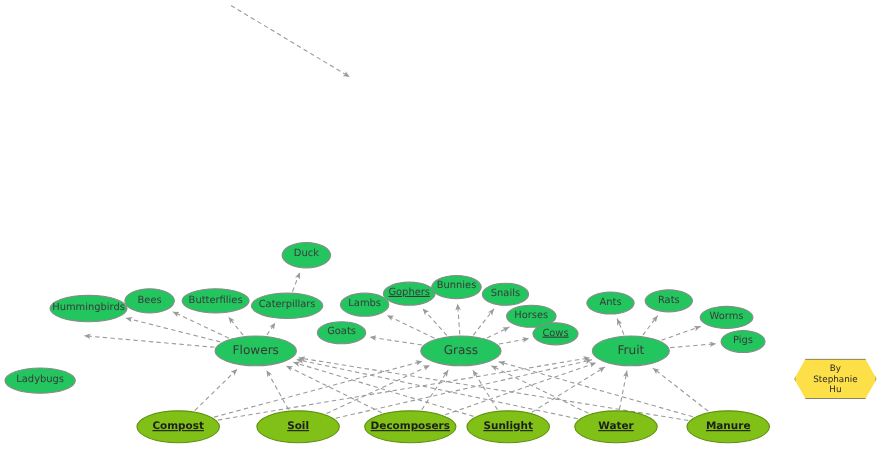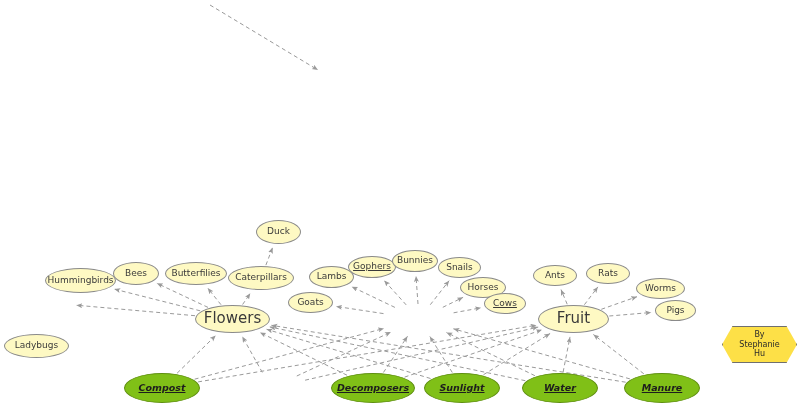--- a/index.html
+++ b/index.html
@@ -31,39 +31,38 @@
     display: flex;
     align-items: center;
     justify-content: center;
     text-align: center;
     box-sizing: border-box;
     line-height: 1.05;
     white-space: nowrap;
   }
   .node-organism {
     border-radius: 50%;
-    background: #fef9c3;
+    background: #22c55e;
     border: 1px solid #8a8a8a;
     color: #3a3a3a;
     font-size: 9px;
   }
   .node-producer {
-    font-size: 15px;
+    font-size: 11px;
   }
   .node-resource {
     border-radius: 50%;
     background: #80c017;
     border: 1px solid #5f8f10;
     color: #1d1d1d;
     font-size: 9.5px;
     font-weight: bold;
   }
   .node-resource span {
     text-decoration: underline;
-    font-style: italic;
   }
   .badge {
     position: absolute;
     background: #fde047;
     border: 1px solid #6f6f6f;
     color: #2a2a2a;
     font-size: 8px;
     line-height: 1.18;
     text-align: center;
     display: flex;
@@ -116,20 +115,23 @@
       <line x1="534.9" y1="375.7" x2="446.4" y2="332.4" stroke="#9a9a9a" stroke-width="1" stroke-dasharray="4,3" marker-end="url(#arrow)"></line>
       <line x1="563.1" y1="372.1" x2="570.0" y2="336.9" stroke="#9a9a9a" stroke-width="1" stroke-dasharray="4,3" marker-end="url(#arrow)"></line>
       <line x1="625.7" y1="382.2" x2="271.4" y2="325.3" stroke="#9a9a9a" stroke-width="1" stroke-dasharray="4,3" marker-end="url(#arrow)"></line>
       <line x1="629.9" y1="378.9" x2="453.4" y2="328.8" stroke="#9a9a9a" stroke-width="1" stroke-dasharray="4,3" marker-end="url(#arrow)"></line>
       <line x1="643.8" y1="373.8" x2="593.4" y2="334.5" stroke="#9a9a9a" stroke-width="1" stroke-dasharray="4,3" marker-end="url(#arrow)"></line>
       <line x1="210" y1="5" x2="318" y2="70" stroke="#9a9a9a" stroke-width="1" stroke-dasharray="4,3" marker-end="url(#arrow)"></line>
     </svg>
 <div class="node node-organism node-producer" style="left: 195px; top: 305px; width: 75px; height: 28px;">
       <span>Flowers</span>
     </div>
+    <div class="node node-organism node-producer" style="left: 382px; top: 305px; width: 74px; height: 28px;">
+      <span>Grass</span>
+    </div>
     <div class="node node-organism node-producer" style="left: 538px; top: 305px; width: 71px; height: 28px;">
       <span>Fruit</span>
     </div>
     <div class="node node-organism" style="left: 256px; top: 220px; width: 45px; height: 24px;">
       <span>Duck</span>
     </div>
     <div class="node node-organism" style="left: 45px; top: 268px; width: 71px; height: 25px;">
       <span>Hummingbirds</span>
     </div>
     <div class="node node-organism" style="left: 4px; top: 290px; width: 65px; height: 24px; margin-top: 44px;">
@@ -172,20 +174,23 @@
       <span>Rats</span>
     </div>
     <div class="node node-organism" style="left: 636px; top: 278px; width: 49px; height: 21px;">
       <span>Worms</span>
     </div>
     <div class="node node-organism" style="left: 655px; top: 300px; width: 41px; height: 21px;">
       <span>Pigs</span>
     </div>
     <div class="node node-resource" style="left: 124px; top: 373px; width: 76px; height: 30px;">
       <span>Compost</span>
+    </div>
+    <div class="node node-resource" style="left: 233px; top: 373px; width: 76px; height: 30px;">
+      <span>Soil</span>
     </div>
     <div class="node node-resource" style="left: 331px; top: 373px; width: 84px; height: 30px;">
       <span>Decomposers</span>
     </div>
     <div class="node node-resource" style="left: 424px; top: 373px; width: 76px; height: 30px;">
       <span>Sunlight</span>
     </div>
     <div class="node node-resource" style="left: 522px; top: 373px; width: 76px; height: 30px;">
       <span>Water</span>
     </div>

